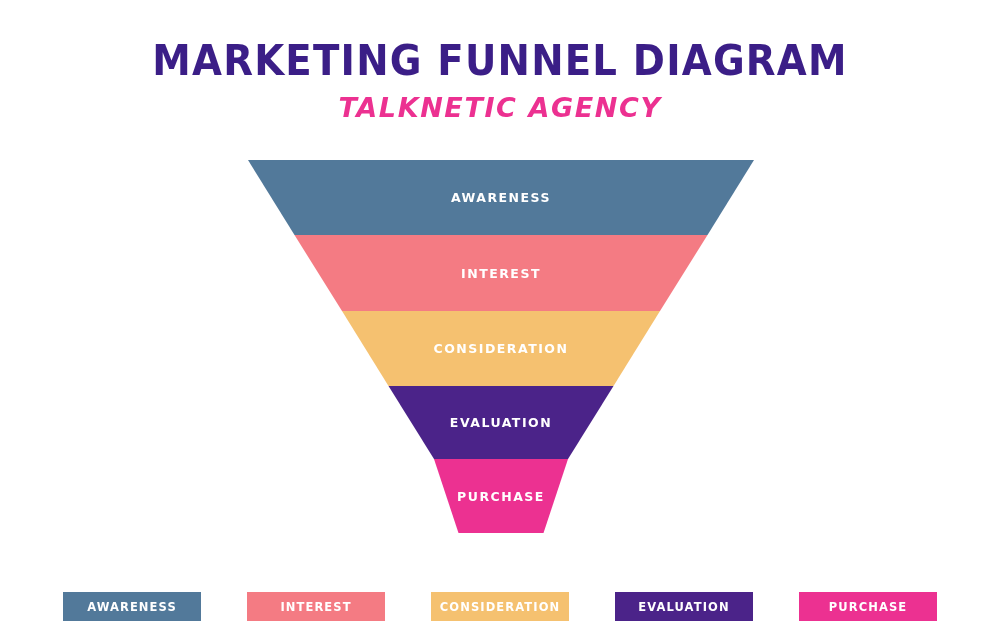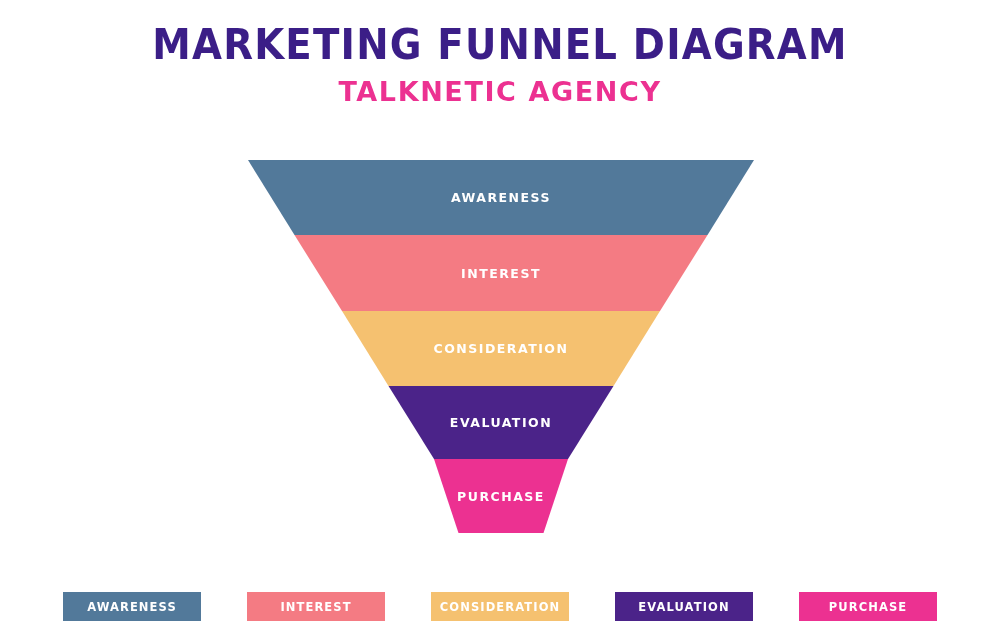--- a/index.html
+++ b/index.html
@@ -24,40 +24,41 @@
   
   .header {
     position: absolute;
     top: 0;
     left: 0;
     width: 1000px;
     text-align: center;
   }
   .title {
     margin: 0;
-    padding-top: 22px;
+    padding-top: 38px;
     font-size: 43px;
     line-height: 1.05;
     font-weight: 700;
     letter-spacing: 1.2px;
     color: #3b1e87;
     font-family: "DejaVu Sans", sans-serif;
     font-stretch: condensed;
     white-space: nowrap;
   }
   .subtitle {
     margin: 0;
     padding-top: 11px;
     font-size: 27px;
     line-height: 1.05;
     font-weight: 700;
     letter-spacing: 1.6px;
     color: #ec3191;
     font-family: "DejaVu Sans", sans-serif;
     white-space: nowrap;
+    font-style: italic;
   }
 
   
   .funnel-wrap {
     position: absolute;
     left: 0;
     top: 155px;
     width: 1000px;
     height: 390px;
   }

